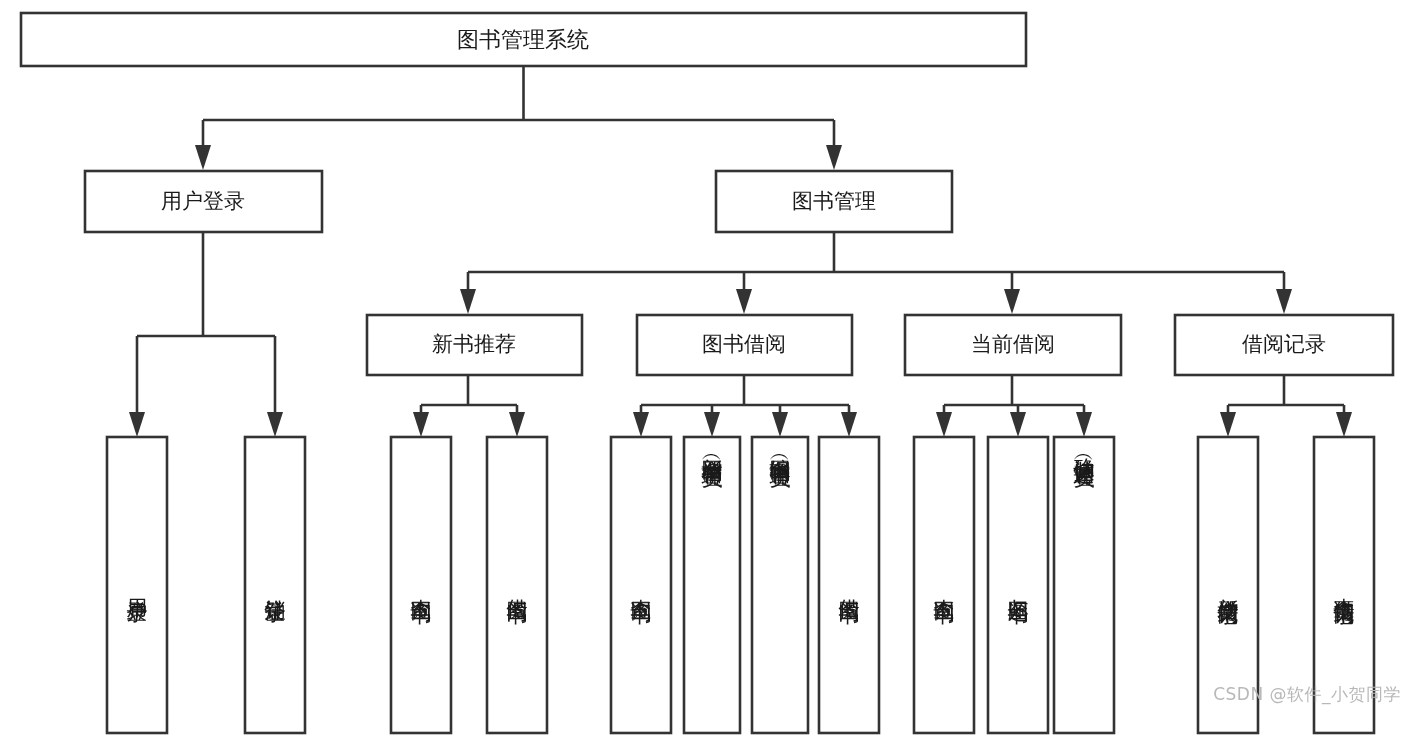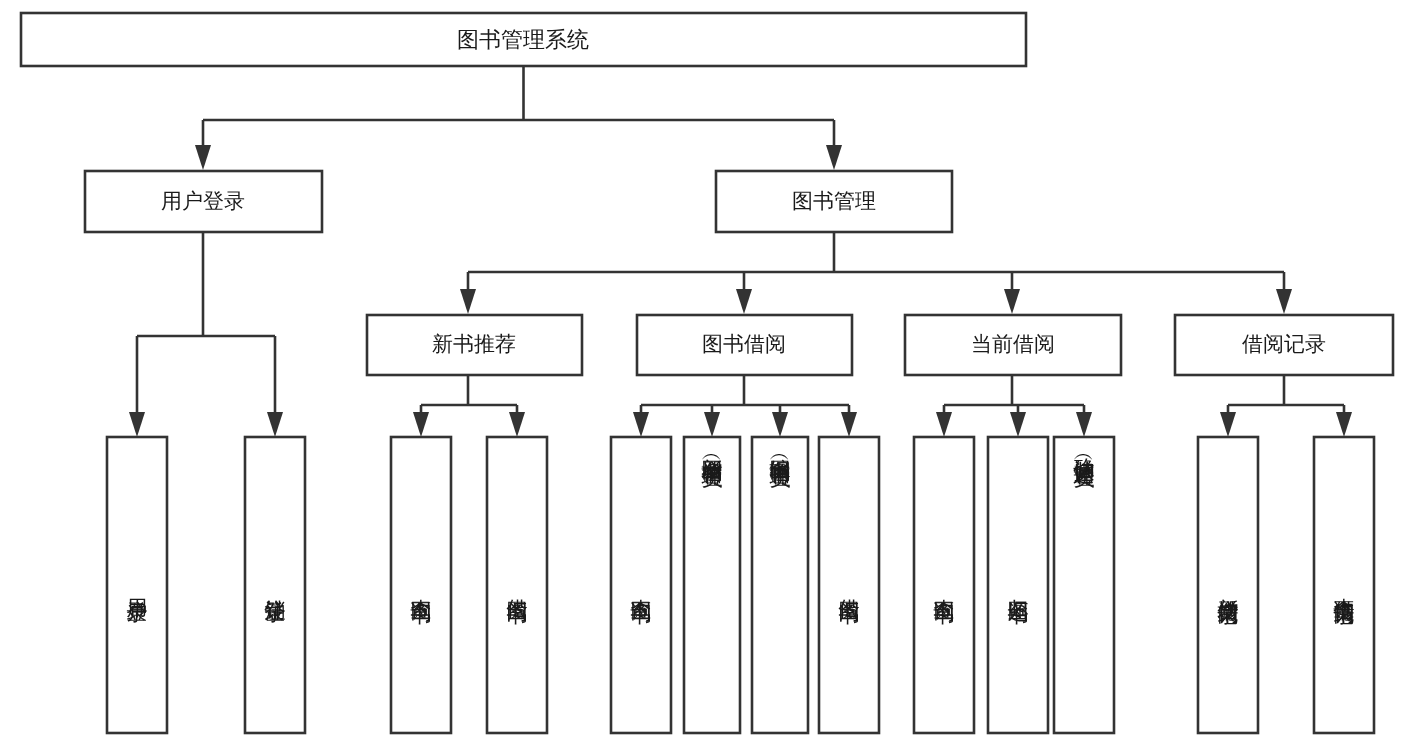--- a/index.html
+++ b/index.html
@@ -251,14 +251,15 @@
     <span class="vlabel">确认归还（管理员）</span>
   </div>
 
   <div class="vlabel-wrap" style="left:1194px; top:437px; width:60px; height:296px;">
     <span class="vlabel">新增借阅记录</span>
   </div>
   <div class="vlabel-wrap" style="left:1310px; top:437px; width:60px; height:296px;">
     <span class="vlabel">查询借阅记录</span>
   </div>
 
+  <div class="watermark">CSDN @软件_小贺同学</div>
 
 </div>
 
 </body></html>

